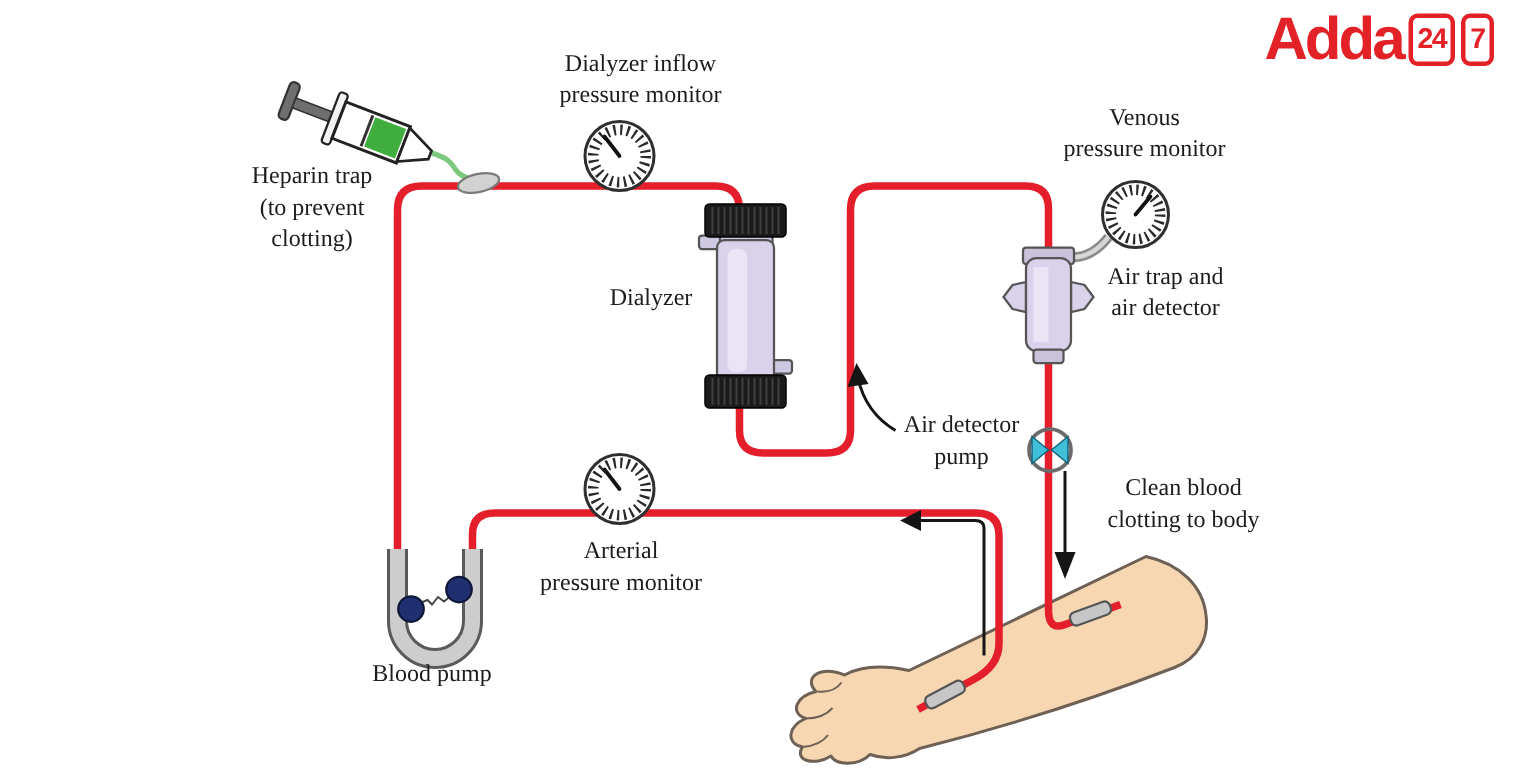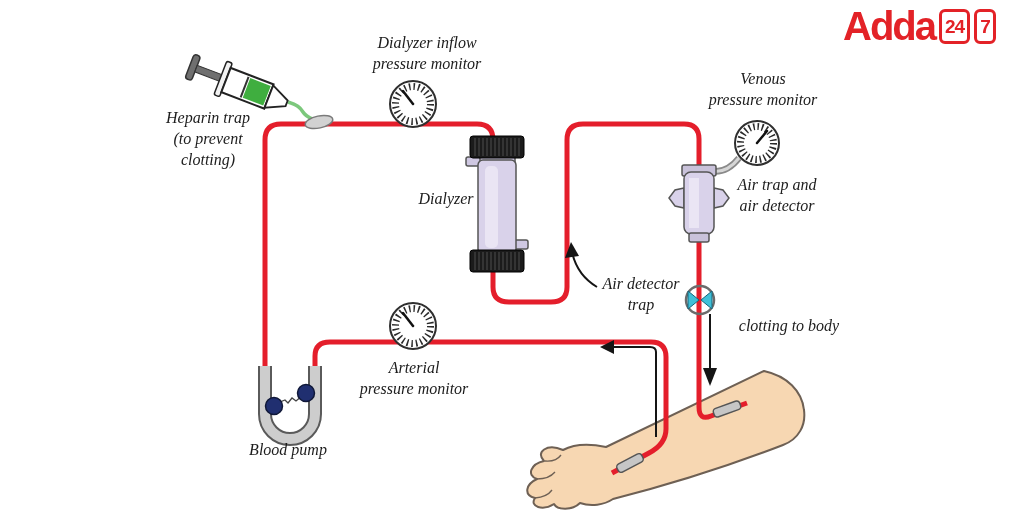--- a/index.html
+++ b/index.html
@@ -1,21 +1,21 @@
 <!DOCTYPE html>
 <html><head>
 <meta charset="utf-8">
 <style>
   html,body{margin:0;padding:0;background:#fff;}
   #canvas{position:relative;width:1024px;height:512px;background:#ffffff;overflow:hidden;
           font-family:"Liberation Serif", serif;}
   #art{position:absolute;left:0;top:0;}
   .label{position:absolute;font-size:16px;line-height:21px;color:#1c1c1c;text-align:center;
          transform:translateX(-50%);white-space:nowrap;z-index:5;}
-  .label span{display:block;font-style:italic;}
+  .label span{display:block;}
   #logo{position:absolute;left:843px;top:4px;display:flex;align-items:center;gap:4px;
         font-family:"Liberation Sans", sans-serif;font-weight:bold;color:#e32227;z-index:6;}
   .logo-text{font-size:40px;letter-spacing:-2px;}
   .logo-box{font-size:19px;border:3px solid #e32227;border-radius:6px;padding:0 3px;
             line-height:29px;letter-spacing:-1px;}
 </style>
 </head>
 <body>
 
 <div id="canvas">
@@ -133,36 +133,37 @@
 
 <div class="label" style="left:208px;top:107px;">
   <span>Heparin trap</span>
   <span>(to prevent</span>
   <span>clotting)</span>
 </div>
 <div class="label" style="left:427px;top:32px;">
   <span>Dialyzer inflow</span>
   <span>pressure monitor</span>
 </div>
-<div class="label" style="left:446px;top:188px;">
+<div class="label" style="left:434px;top:188px;">
   <span>Dialyzer</span>
 </div>
 <div class="label" style="left:763px;top:68px;">
   <span>Venous</span>
   <span>pressure monitor</span>
 </div>
 <div class="label" style="left:777px;top:174px;">
   <span>Air trap and</span>
   <span>air detector</span>
 </div>
 <div class="label" style="left:641px;top:273px;">
   <span>Air detector</span>
-  <span>trap</span>
+  <span>pump</span>
 </div>
 <div class="label" style="left:789px;top:315px;">
+  <span>Clean blood</span>
   <span>clotting to body</span>
 </div>
 <div class="label" style="left:414px;top:357px;">
   <span>Arterial</span>
   <span>pressure monitor</span>
 </div>
 <div class="label" style="left:288px;top:439px;">
   <span>Blood pump</span>
 </div>
 

